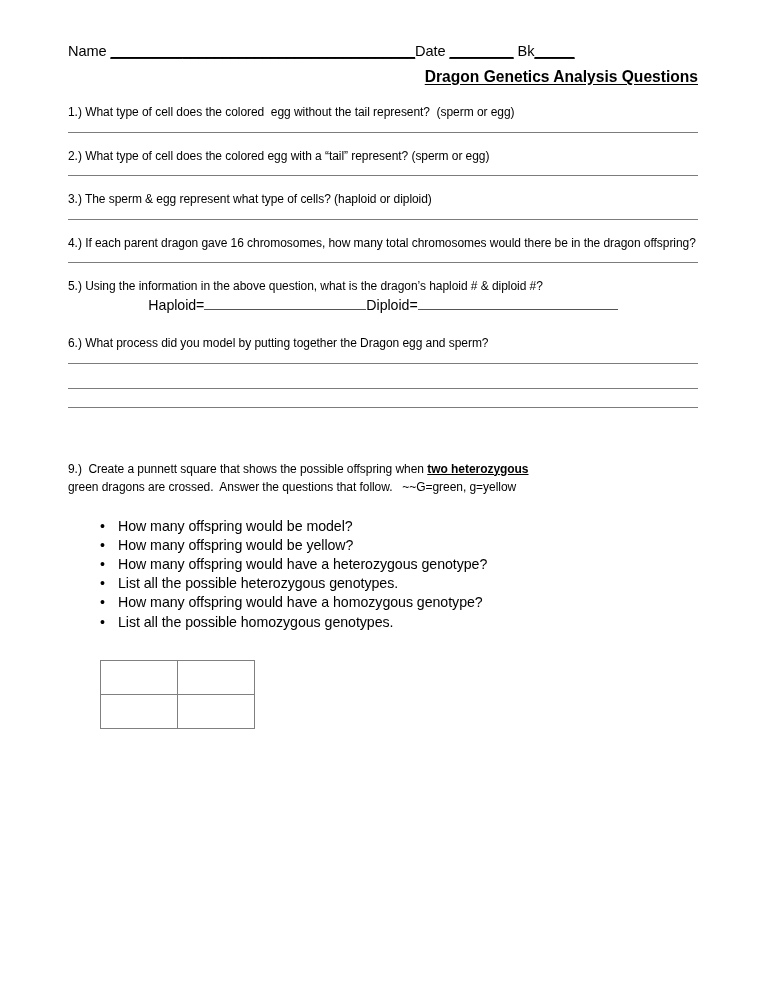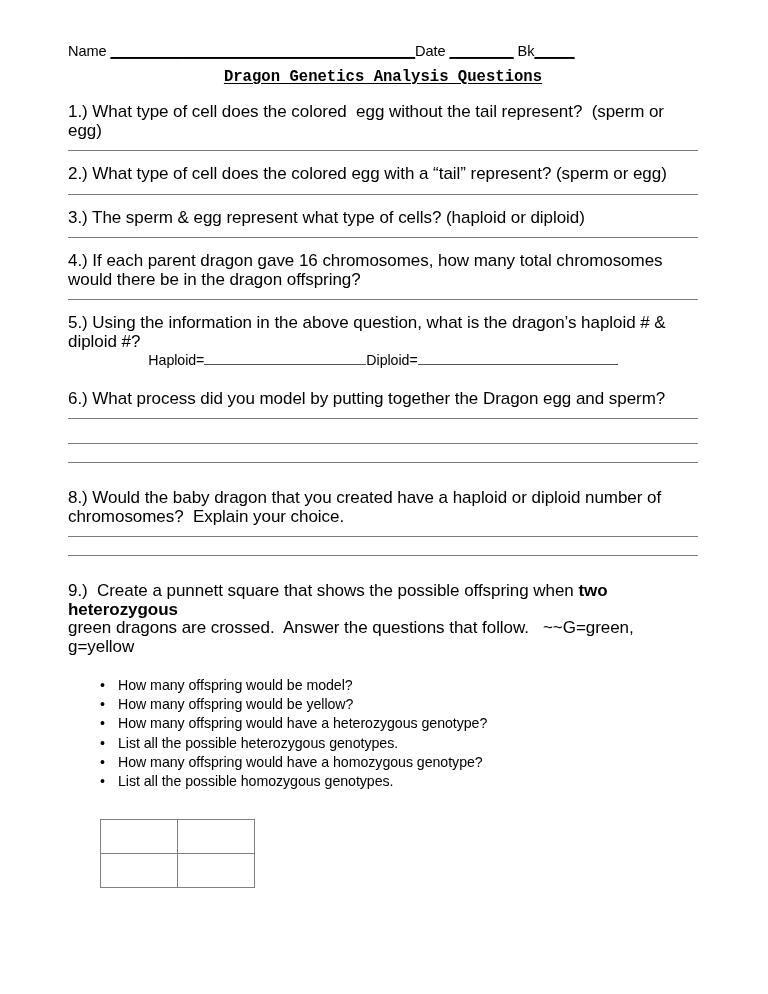--- a/index.html
+++ b/index.html
@@ -35,44 +35,44 @@
     letter-spacing: -0.1px;
     margin-bottom: 6px;
   }
   .namebar .ul {
     text-decoration: underline;
     text-decoration-color: #000;
   }
 
   
   .title {
-    text-align: center;
+    text-align: right;
     font-size: 15.6px;
     font-weight: bold;
     line-height: 20px;
     margin: 0 0 16px 0;
-    font-family: Liberation Mono, monospace;
   }
   .title span {
     text-decoration: underline;
     text-underline-offset: 2px;
   }
 
   
   .q {
     margin-bottom: 0;
   }
   .qtext {
-    font-size: 17px;
+    font-size: 12px;
     line-height: 18.5px;
     white-space: pre-wrap;
     letter-spacing: -0.05px;
   }
   .qtext .bu {
     font-weight: bold;
+    text-decoration: underline;
     text-underline-offset: 1px;
   }
   .rule {
     height: 0;
     border-top: 1.6px solid #7c7c7c;
     width: 630px;
     margin: 10px 0 0 0;
   }
   .gap-after-rule { height: 14px; }
   .gap-md { height: 20px; }
@@ -178,26 +178,20 @@
     </div>
     <div class="gap-after-rule"></div>
 
     <div class="q">
       <div class="rule"></div>
       <div style="height:18px"></div>
       <div class="rule" style="margin-top:0"></div>
     </div>
     <div class="gap-lg"></div>
 
-    <div class="q">
-      <div class="qtext">8.) Would the baby dragon that you created have a haploid or diploid number of chromosomes?  Explain your choice.</div>
-      <div class="rule"></div>
-      <div style="height:18px"></div>
-      <div class="rule" style="margin-top:0"></div>
-    </div>
     <div class="gap-lg"></div>
 
     <div class="q">
       <div class="qtext"><span>9.)  Create a punnett square that shows the possible offspring when </span><span class="bu">two heterozygous</span><span>
 green dragons are crossed.  Answer the questions that follow.   ~~G=green, g=yellow</span></div>
     </div>
     <div class="gap-md"></div>
 
     <ul class="bullets">
       <li><span class="dot">•</span><span>How many offspring would be model?</span></li>

